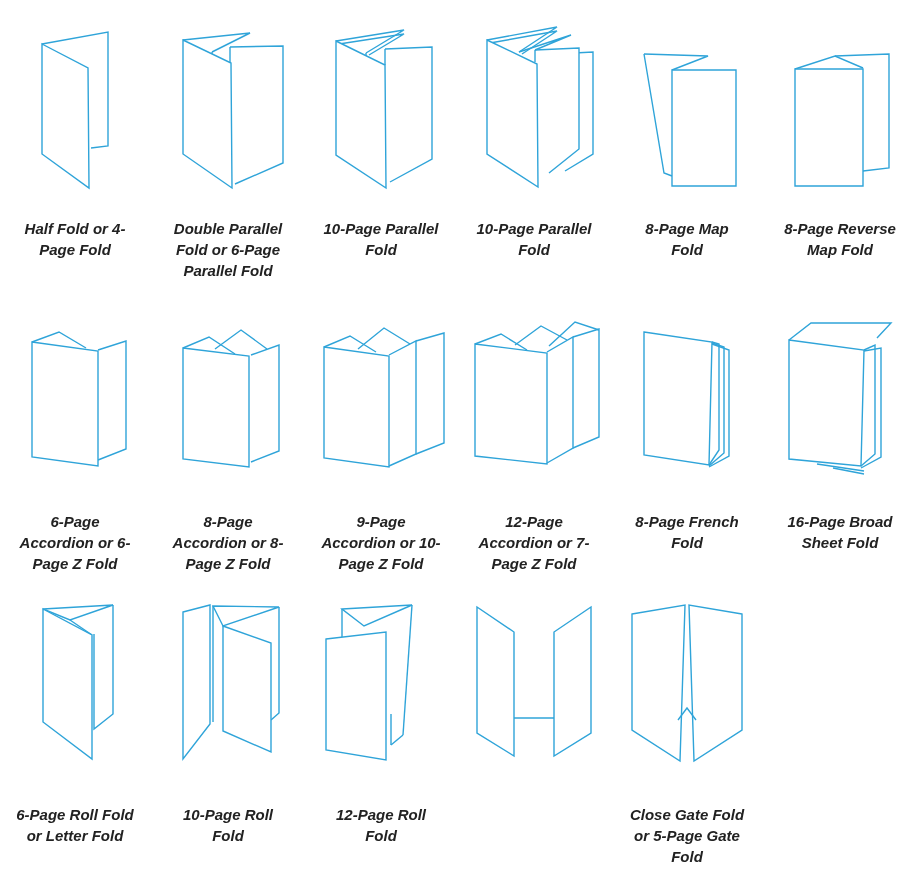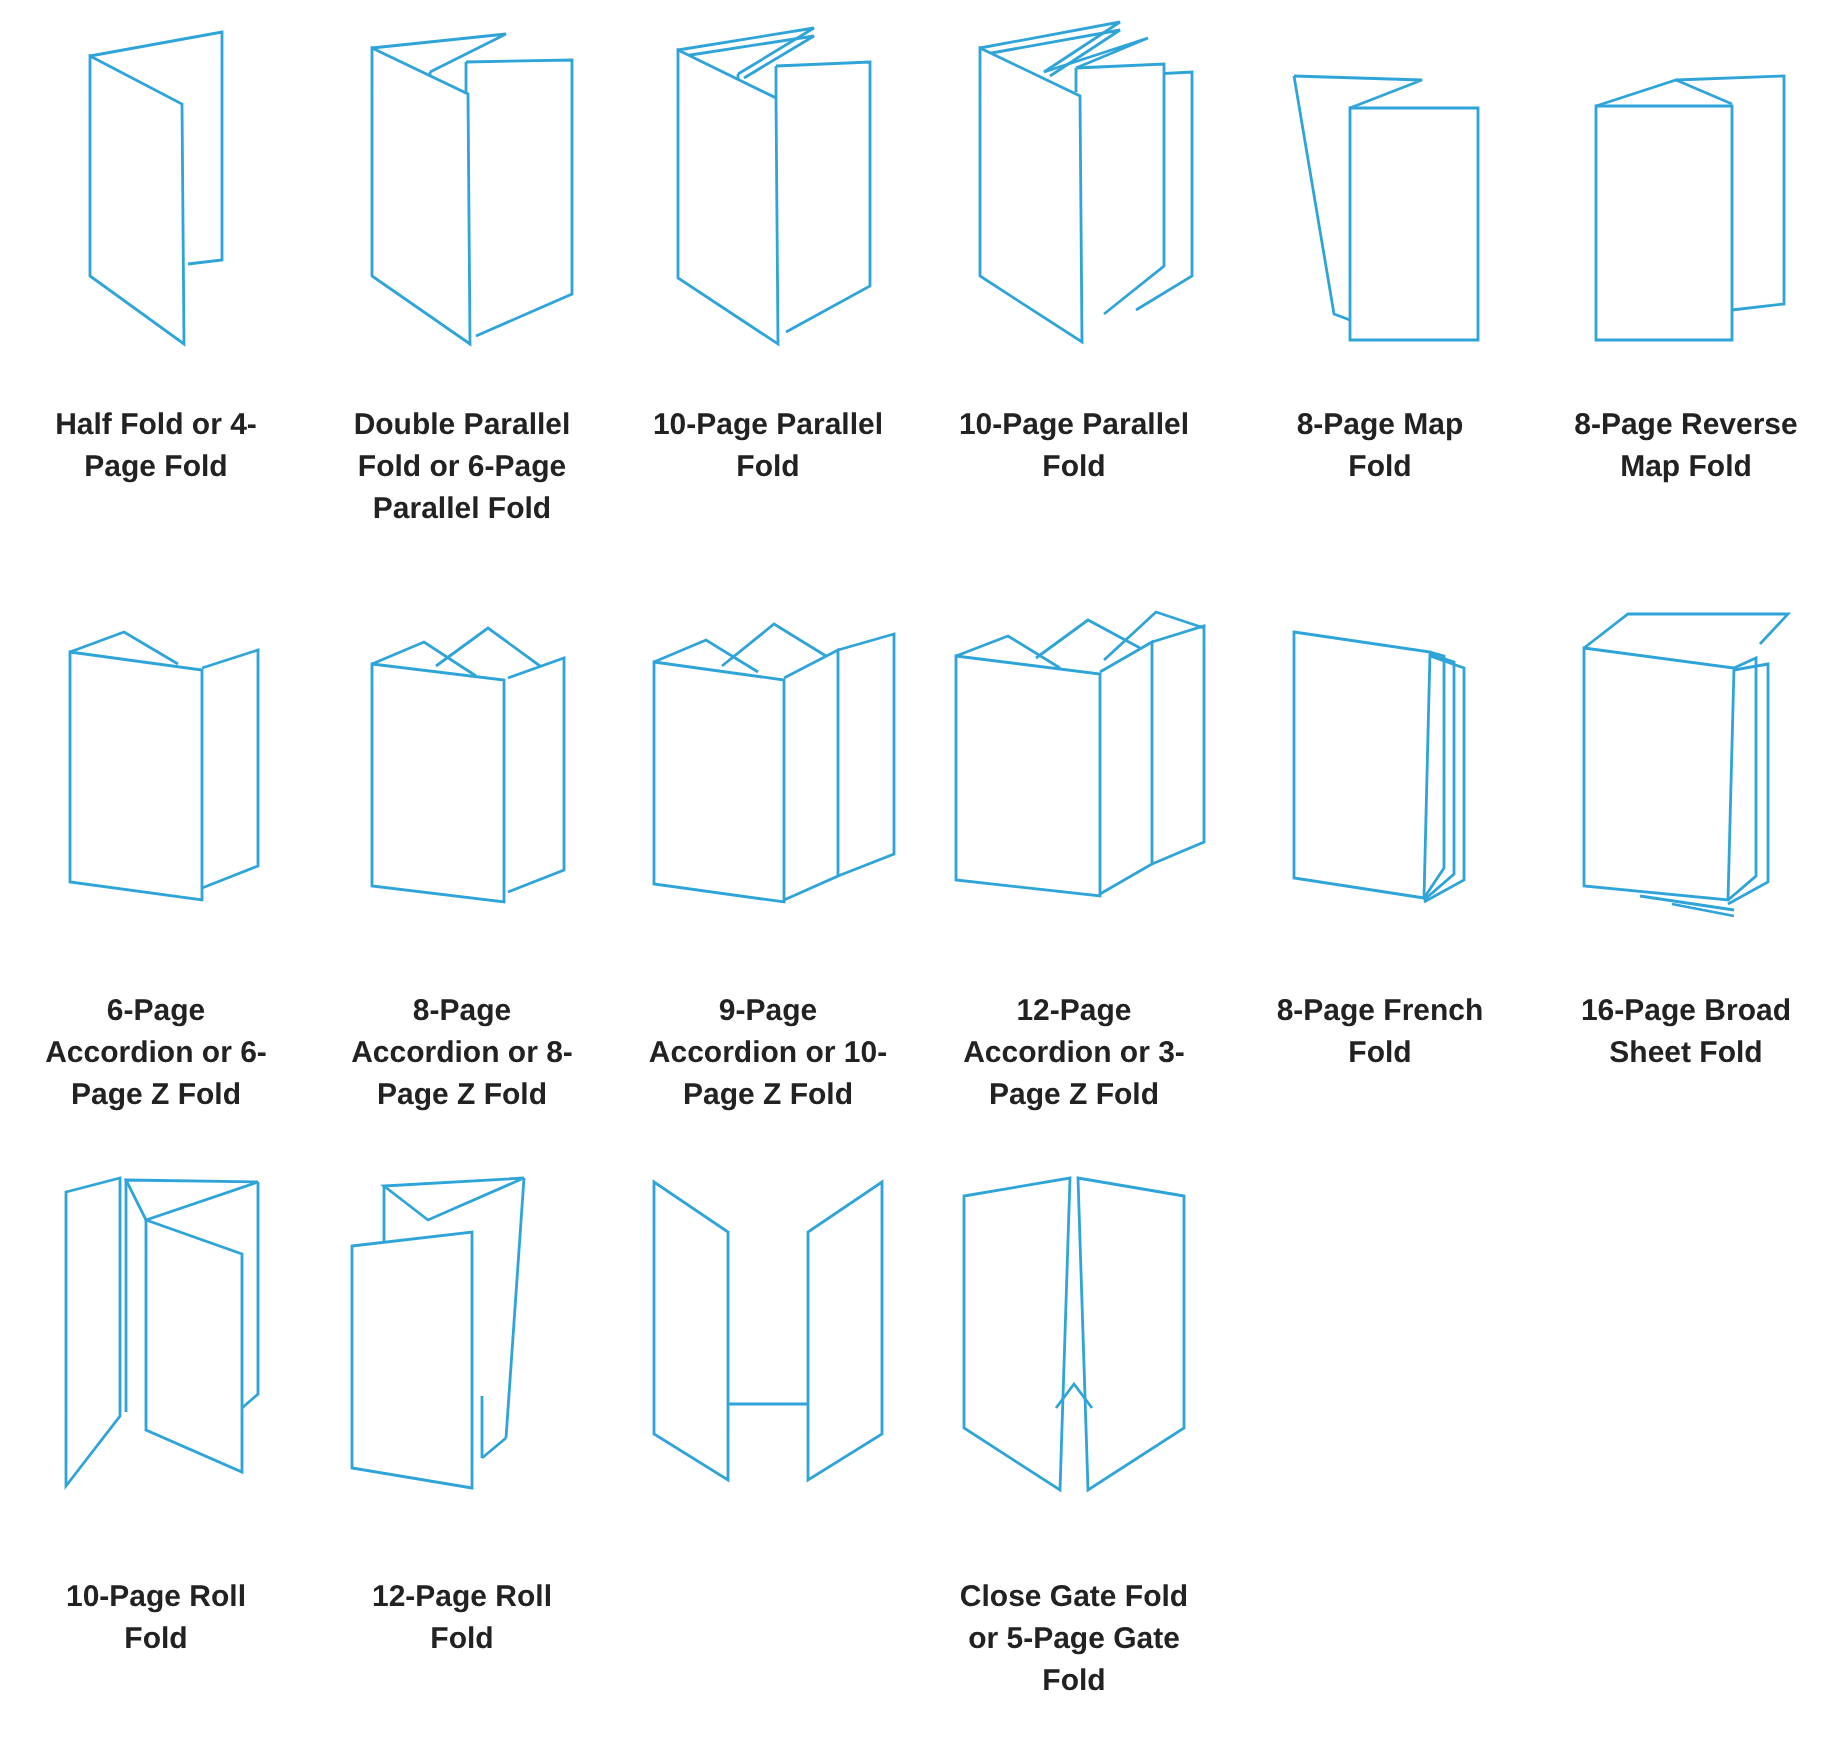--- a/index.html
+++ b/index.html
@@ -1,18 +1,18 @@
 <!DOCTYPE html>
 <html style="--line-color: #2fa4d9; --label-color: #222222;"><head>
 <meta charset="utf-8">
 <style>
   html,body { margin:0; padding:0; background:#ffffff; }
   body { width:918px; height:879px; font-family:"Liberation Sans", sans-serif; }
   .grid { display:grid; grid-template-columns:repeat(6,153px); grid-auto-rows:293px; }
-  .cell { display:flex; flex-direction:column; align-items:flex-end; padding-top:0; box-sizing:border-box; }
+  .cell { display:flex; flex-direction:column; align-items:flex-start; padding-top:16px; box-sizing:border-box;font-style:italic; }
   .fig { width:150px; height:190px; flex:0 0 auto; margin-bottom:12px; }
   .fig path { fill:none; stroke:var(--line-color,#2fa4d9); stroke-width:1.4; stroke-linejoin:miter; stroke-linecap:butt; }
   .fig path.f { fill:#ffffff; stroke:none; }
   .fig path.fs { fill:#ffffff; }
   .label { white-space:pre-line; text-align:center; font-weight:bold; font-size:15px; line-height:21px;
            color:var(--label-color,#222222); width:150px; }
 </style>
 </head>
 <body style="background: rgb(255, 255, 255);">
 
@@ -138,21 +138,21 @@
       <path class="f" d="M114,28 L140,20 L140,128 L114,139 Z"></path>
       <path d="M114,28 L140,20 L140,128 L114,139"></path>
       <path d="M90,37 L116,13 L140,21"></path>
       <path class="f" d="M88,43 L114,28 L114,139 L88,154 Z"></path>
       <path d="M88,43 L114,28 L114,139 L88,154"></path>
       <path d="M56,36 L82,17 L108,31"></path>
       <path d="M16,35 L42,25 L68,41"></path>
       <path class="fs" d="M16,35 L88,44 L88,155 L16,147 Z"></path>
     </svg>
     <div class="label">12-Page
-Accordion or 3-
+Accordion or 7-
 Page Z Fold</div>
   </div>
 
   <div class="cell">
     <svg class="fig" viewBox="0 0 150 190" aria-label="8-page-french-fold">
       <path d="M100,33 L107,35 L107,141 L97,156"></path>
       <path d="M100,34 L112,38 L112,144 L97,157"></path>
       <path d="M100,35 L117,41 L117,147 L97,158"></path>
       <path class="fs" d="M32,23 L100,33 L97,156 L32,146 Z"></path>
     </svg>
@@ -166,20 +166,31 @@
       <path d="M99,41 L110,36 L110,145 L96,157"></path>
       <path d="M99,42 L116,39 L116,148 L96,159"></path>
       <path d="M52,155 L99,162"></path>
       <path d="M68,159 L99,165"></path>
       <path class="fs" d="M24,31 L99,41 L96,157 L24,150 Z"></path>
     </svg>
     <div class="label">16-Page Broad
 Sheet Fold</div>
   </div>
 
+  <div class="cell">
+    <svg class="fig" viewBox="0 0 150 190" aria-label="6-page-roll-fold">
+      <path class="f" d="M113,3 L113,112 L94,127 L94,32 Z"></path>
+      <path d="M113,3 L113,112 L94,127 L94,32"></path>
+      <path class="fs" d="M43,7 L113,3 L70,18 Z"></path>
+      <path d="M70,18 L92,33"></path>
+      <path class="fs" d="M43,7 L92,33 L92,157 L43,120 Z"></path>
+    </svg>
+    <div class="label">6-Page Roll Fold
+or Letter Fold</div>
+  </div>
 
 
   <div class="cell">
     <svg class="fig" viewBox="0 0 150 190" aria-label="10-page-roll-fold">
       <path d="M126,5 L126,111 L118,118"></path>
       <path class="fs" d="M60,4 L126,5 L70,24 Z"></path>
       <path class="fs" d="M70,24 L118,41 L118,150 L70,129 Z"></path>
       <path d="M60,4 L60,120"></path>
       <path class="fs" d="M30,10 L57,3 L57,122 L30,157 Z"></path>
     </svg>

